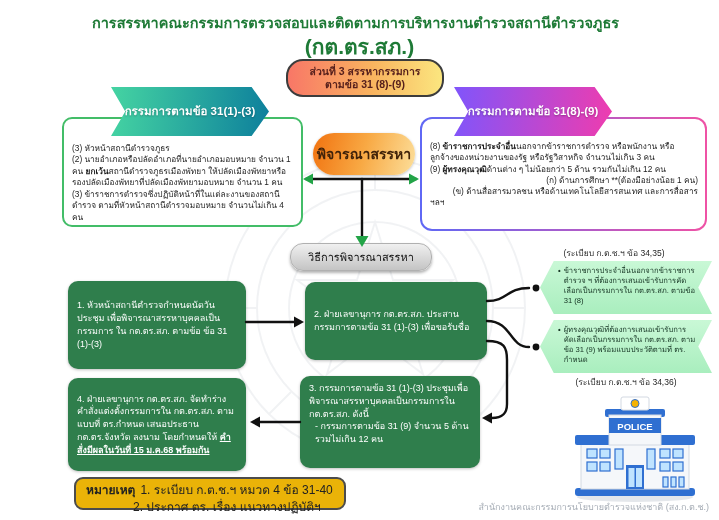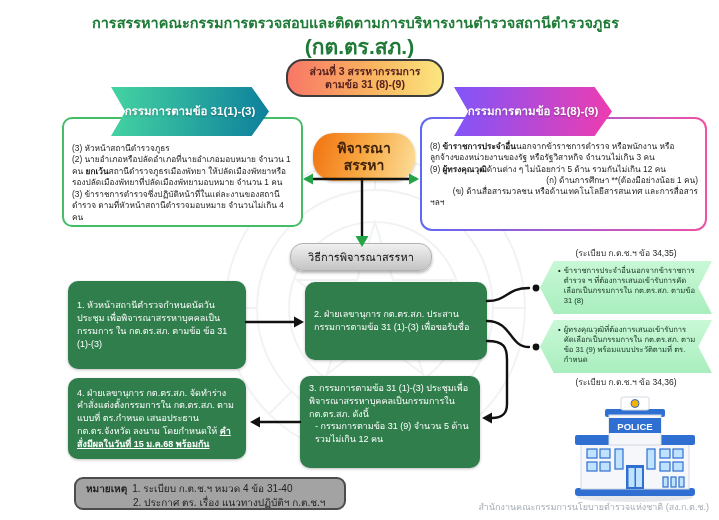--- a/index.html
+++ b/index.html
@@ -31,59 +31,59 @@
       color:#1c1c1c;z-index:2;}
   .right-box-wrap{left:420px;top:117px;width:287px;height:114px;border-radius:12px;
       background:linear-gradient(90deg,#5f68f5,#ef52a5);padding:2px;box-sizing:border-box;z-index:2;}
   .right-box{width:100%;height:100%;background:#fff;border-radius:10px;box-sizing:border-box;
       padding:22px 7px 3px 8px;font-size:8.3px;line-height:1.36;color:#1c1c1c;}
   .indent{padding-left:16px;text-align:right;}
   .center-line{text-align:left;}
   .b{font-weight:800;}
 
   
-  .consider{left:313px;top:133px;width:102px;height:48px;border-radius:21px;
+  .consider{left:313px;top:133px;width:102px;height:42px;border-radius:21px;
       background:linear-gradient(105deg,#f1720f 0%,#f8a944 50%,#fcdf9b 100%);
-      display:flex;flex-direction:column;align-items:center;justify-content:center;
+      display:flex;flex-direction:row;align-items:center;justify-content:center;
       font-size:14px;line-height:1.2;font-weight:800;color:#41230a;z-index:4;box-shadow:0 1px 3px rgba(0,0,0,.25);}
 
   
   .method-pill{left:290px;top:243px;width:140px;height:26px;border-radius:13px;
       background:linear-gradient(180deg,#f0f0f0,#c4c4c4);border:1px solid #b0b0b0;
       box-shadow:0 2px 3px rgba(0,0,0,.3);display:flex;align-items:center;justify-content:center;
       font-size:11px;font-weight:400;color:#141414;z-index:4;}
 
   
   .step{background:#2f7e4c;border-radius:10px;color:#fff;font-size:9px;line-height:1.42;
       padding:8px 9px;box-sizing:border-box;display:flex;flex-direction:column;justify-content:center;
       box-shadow:0 1px 3px rgba(0,0,0,.25);z-index:2;}
   .step1{left:68px;top:281px;width:178px;height:88px;}
   .step2{left:305px;top:282px;width:182px;height:78px;}
   .step3{left:300px;top:376px;width:180px;height:92px;justify-content:flex-start;padding-top:6px;}
-  .step4{left:68px;top:378px;width:178px;height:81px;}
+  .step4{left:68px;top:378px;width:178px;height:93px;}
   .hl{font-weight:800;text-decoration:underline;}
 
   
   .reg{width:172px;text-align:center;font-size:8.5px;color:#1f1f1f;z-index:2;}
-  .reg-top{left:540px;top:246px;}
+  .reg-top{left:528px;top:246px;}
   .reg-bottom{left:540px;top:375px;}
 
   
   .ribbon{left:540px;width:172px;height:53px;box-sizing:border-box;
       background:linear-gradient(180deg,#c9f8d6,#a9eebe);
       clip-path:polygon(8% 0%,100% 0%,92% 50%,100% 100%,8% 100%,0% 50%);
       padding:5px 16px 5px 18px;font-size:7.6px;line-height:1.32;color:#143322;
       display:flex;gap:3px;align-items:flex-start;z-index:2;}
   .ribbon1{top:261px;}
   .ribbon2{top:320px;}
   .ribbon .bullet{font-weight:800;}
 
   
   .note{left:74px;top:477px;width:272px;height:33px;border:2px solid #4c4c4c;border-radius:9px;
-      background:#a3a3a3;box-sizing:border-box;padding:3px 8px 3px 10px;font-size:10px;line-height:1.4;
+      background:#eab308;box-sizing:border-box;padding:3px 8px 3px 10px;font-size:12px;line-height:1.4;
       color:#222;z-index:2;}
   .note .lbl{font-weight:800;margin-right:5px;}
   .note .l2{padding-left:47px;}
 
   
   .footer{right:10px;top:500px;font-size:9px;color:#a4abb4;z-index:2;}
 
   
   .connectors{left:0;top:0;z-index:5;pointer-events:none;}
   .watermark{left:215px;top:148px;z-index:0;opacity:.55;}

